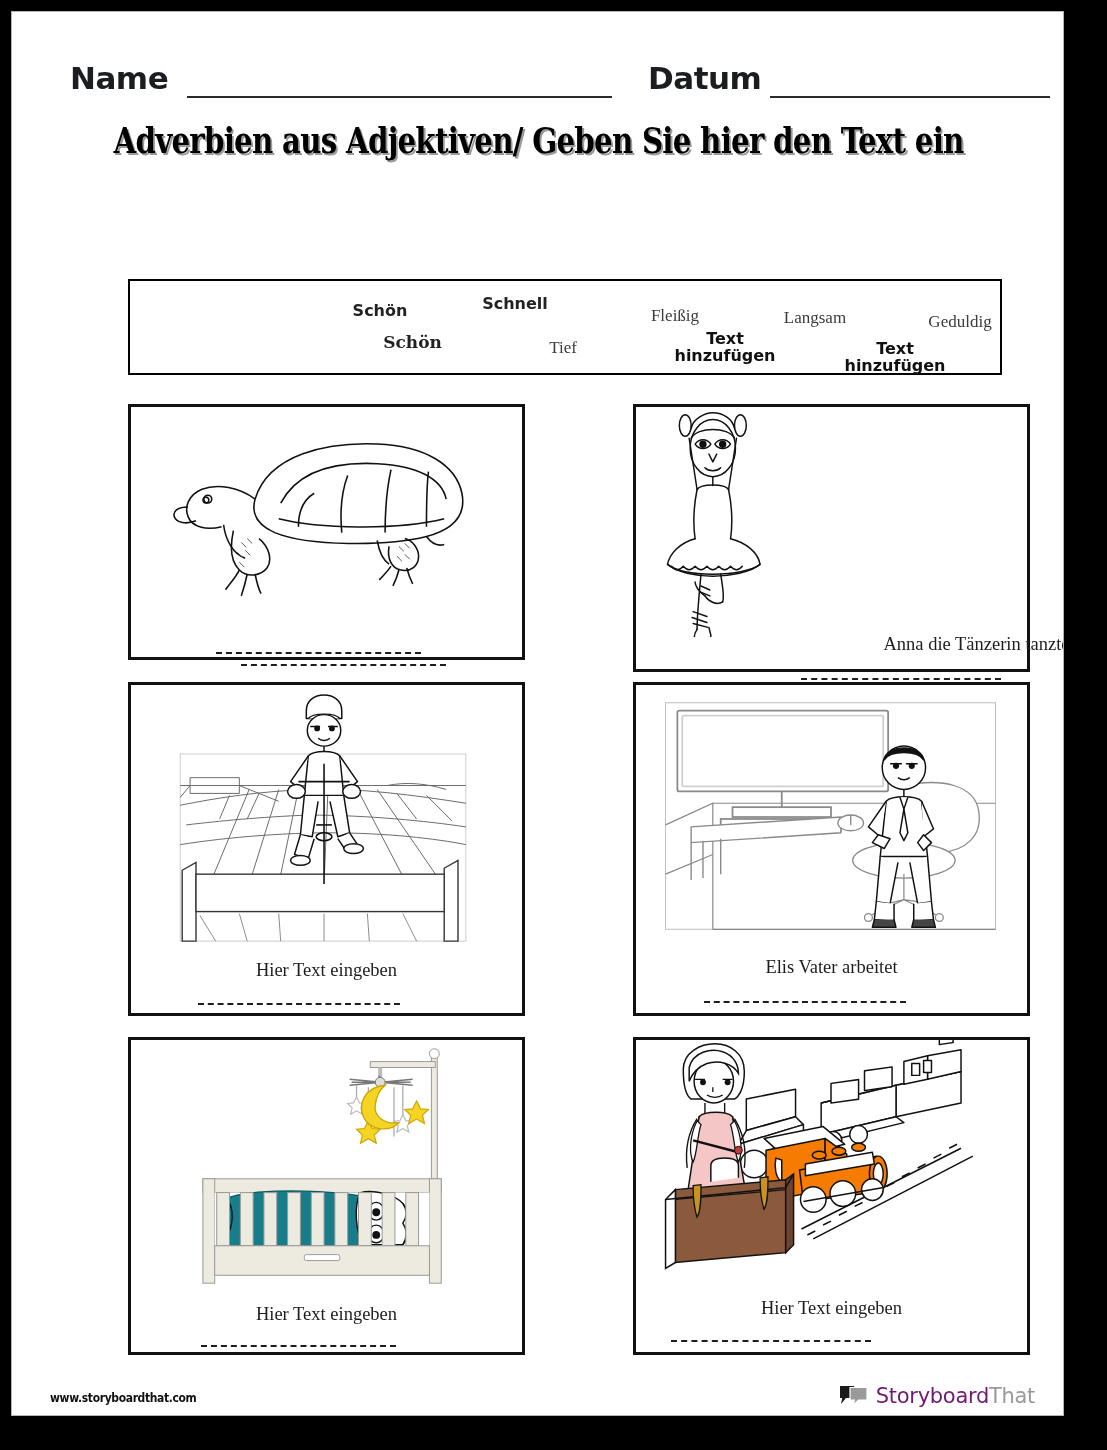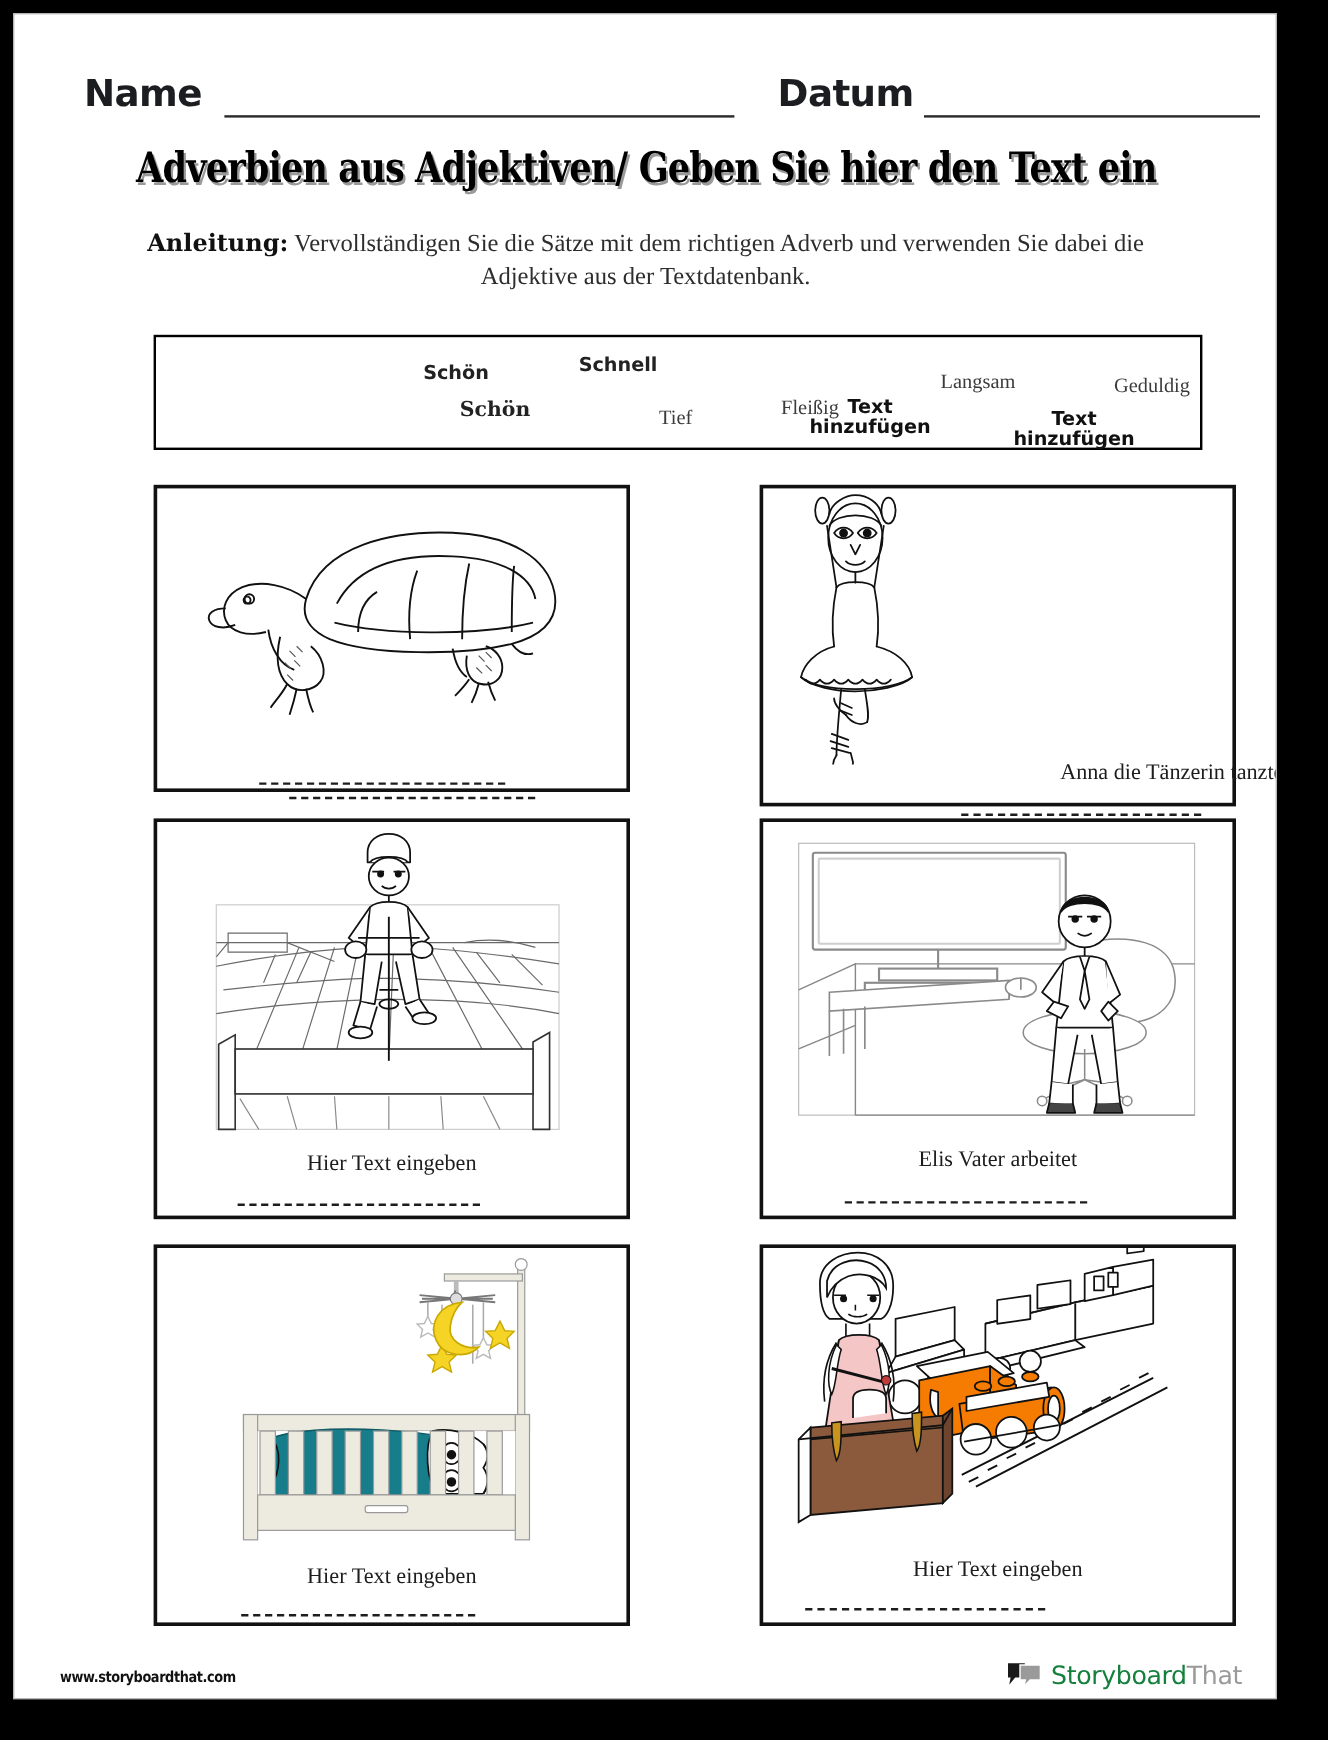--- a/index.html
+++ b/index.html
@@ -162,45 +162,42 @@
     right: 28px; top: 1372px;
     display: flex;
     align-items: center;
     gap: 7px;
   }
   .logo-text {
     font-family: "DejaVu Sans", sans-serif;
     font-size: 21px;
     letter-spacing: -0.3px;
   }
-  .logo-text .b { color: #15803d; margin-top: 28px; }
+  .logo-text .b { color: #701a75; margin-top: 28px; }
   .logo-text .g { color: #9a9a9a; }
 </style>
 </head>
 <body>
 
 <div class="page-frame">
 
   <div class="header-row">
     <div class="hdr-label name">Name</div>
     <div class="hdr-rule r1"></div>
     <div class="hdr-label datum">Datum</div>
     <div class="hdr-rule r2"></div>
   </div>
 
   <div class="worksheet-title">Adverbien aus Adjektiven/ Geben Sie hier den Text ein</div>
 
-  <div class="instructions">
-    <span class="lead">Anleitung:</span><span> Vervollständigen Sie die Sätze mit dem richtigen Adverb und verwenden Sie dabei die Adjektive aus der Textdatenbank.</span>
-  </div>
 
   <div class="word-bank" id="word-bank">
       <div class="wb-item wb-sans-bold" style="left: 205px; top: 22px; width: 90px;">Schön</div>
       <div class="wb-item wb-sans-bold" style="left: 335px; top: 15px; width: 100px;">Schnell</div>
-      <div class="wb-item wb-serif-light" style="left: 495px; top: 26px; width: 100px; margin-top: 24px;">Fleißig</div>
+      <div class="wb-item wb-serif-light" style="left: 495px; top: 26px; width: 100px;">Fleißig</div>
       <div class="wb-item wb-serif-light" style="left: 630px; top: 28px; width: 110px;">Langsam</div>
       <div class="wb-item wb-serif-light" style="left: 775px; top: 32px; width: 110px;">Geduldig</div>
       <div class="wb-item wb-serif-bold" style="left: 235px; top: 53px; width: 95px;">Schön</div>
       <div class="wb-item wb-serif-light" style="left: 398px; top: 58px; width: 70px;">Tief</div>
       <div class="wb-item wb-addtext" style="left: 530px; top: 50px; width: 130px;">Text
 hinzufügen</div>
       <div class="wb-item wb-addtext" style="left: 700px; top: 60px; width: 130px;">Text
 hinzufügen</div>
     </div>
 

